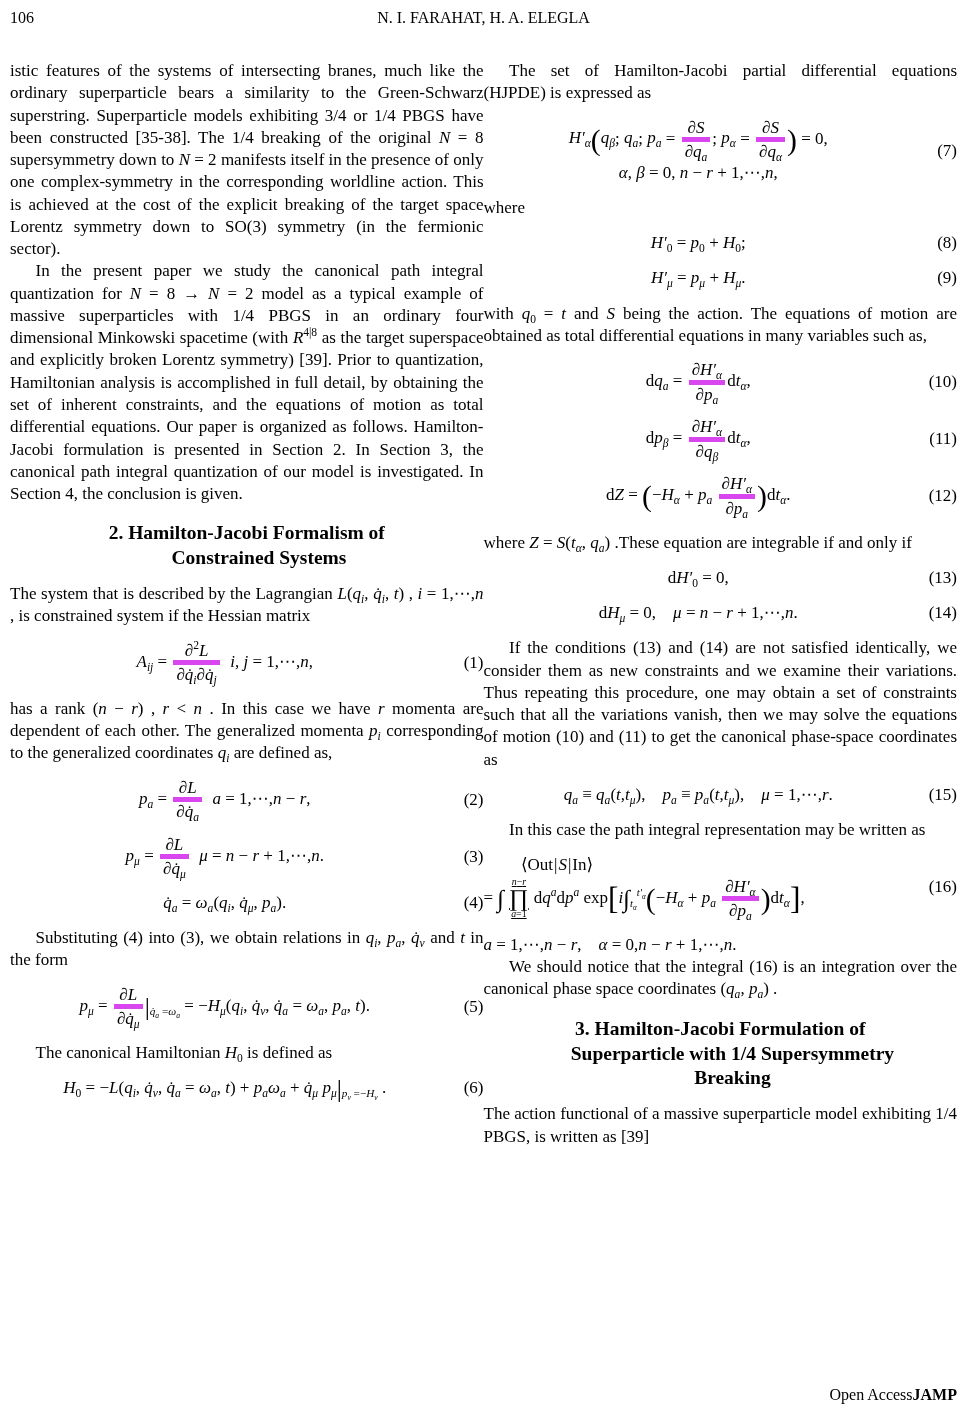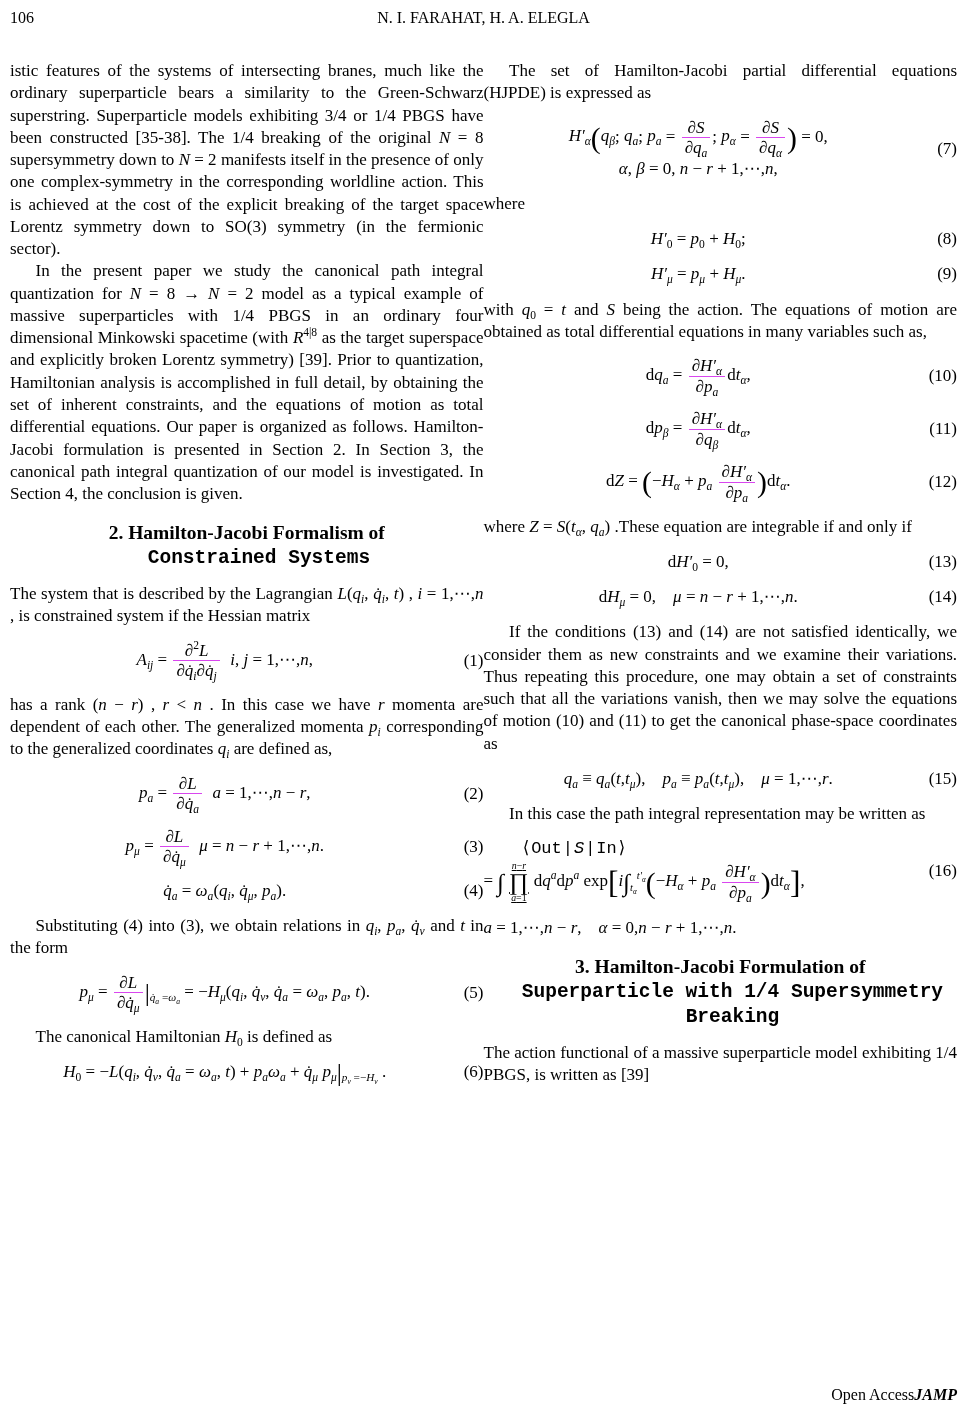--- a/index.html
+++ b/index.html
@@ -22,52 +22,52 @@
     margin-bottom: 26px;
     font-size: 16px;
   }
   .hdr .pageno { position: absolute; left: 0; top: 0; }
   .hdr .authors { position: absolute; left: 0; right: 0; top: 0; text-align: center; }
   .cols { display: flex; }
   .col { flex: 1; min-width: 0; }
   p.body { margin: 0; text-align: justify; }
   p.ind { text-indent: 1.5em; }
   .sec { font-weight: bold; font-size: 19.5px; line-height: 1.28; margin: 16px 0 12px 0; text-align: center; }
-  .sec .l2 { padding-left: 1.25em; font-family: Liberation Mono, monospace; }
+  .sec .l2 { padding-left: 1.25em; }
   .eq-row { display: flex; align-items: center; margin: 13px 0; }
   .eq-body { flex: 1; text-align: center; }
   .eq-body.left { text-align: left; }
   .eq-num { width: 44px; text-align: right; flex: none; }
   .eq-line { display: block; }
-  .eq-line.indented { margin-left: 2.2em; font-family: Liberation Mono, monospace; }
+  .eq-line.indented { margin-left: 2.2em; }
   .cond-line { margin: 2px 0 2px 0.4em; text-align: left; }
   
   .fr { display: inline-block; vertical-align: middle; text-align: center; margin: 0 2px; }
   .fr .fn, .fr .fd { display: block; line-height: 1.15; padding: 0 3px; }
-  .fr .fd { border-top: 1px solid #d946ef; }
+  .fr .fd { border-top: 5px solid #d946ef; }
   sub, sup { font-size: 68%; line-height: 0; }
   .bp { font-size: 175%; font-weight: 300; vertical-align: middle; line-height: 0; }
   .bk { font-size: 185%; font-weight: 300; vertical-align: middle; line-height: 0; }
   .bb { font-size: 150%; font-weight: 300; vertical-align: middle; line-height: 0; }
   .ev { font-size: 66%; }
   .int { font-size: 145%; vertical-align: middle; line-height: 0; }
   .il { font-size: 62%; }
   .stk { display: inline-block; vertical-align: middle; text-align: center; line-height: 1; margin: 0 5px; text-decoration: underline; }
   .stk .st, .stk .sb { display: block; font-size: 58%; line-height: 1.1; }
   .stk .sm { display: block; font-size: 140%; line-height: 0.9; }
   .vb { padding: 0 1px; }
   .where-line { margin: 4px 0; text-align: left; }
   .ftr {
     position: absolute;
     left: 28px; right: 10px; bottom: 8px;
     display: flex; justify-content: flex-end;
     font-size: 16px;
     margin-top: 19px;
   }
-  .ftr .jamp { font-weight: bold; font-style: italic; }
+  .ftr .jamp { font-weight: bold; }
 </style>
 </head>
 <body>
 
 <div class="page">
 
   <div class="hdr">
     <span class="pageno">106</span>
     <span class="authors">N. I. FARAHAT, H. A. ELEGLA</span>
   </div>
@@ -187,20 +187,21 @@
       <div class="eq-row">
         <span class="eq-body left">
           <span class="eq-line indented">⟨Out<span class="vb">|</span><i>S</i><span class="vb">|</span>In⟩</span>
           <span class="eq-line">= <span class="int">∫</span><span class="stk"><span class="st"><i>n</i>−<i>r</i></span><span class="sm">∏</span><span class="sb"><i>a</i>=1</span></span>d<i>q<sup>a</sup></i>d<i>p<sup>a</sup></i> exp<span class="bk">[</span><i>i</i><span class="int">∫</span><sub class="il"><i>t<sub>α</sub></i></sub><sup class="il"><i>t′<sub>α</sub></i></sup><span class="bp">(</span>−<i>H<sub>α</sub></i> + <i>p<sub>a</sub></i> <span class="fr"><span class="fn">∂<i>H′<sub>α</sub></i></span><span class="fd">∂<i>p<sub>a</sub></i></span></span><span class="bp">)</span>d<i>t<sub>α</sub></i><span class="bk">]</span>,</span>
         </span>
         <span class="eq-num">(16)</span>
       </div>
 
       <p class="body cond-line"><i>a</i> = 1,⋯,<i>n</i> − <i>r</i>, <i>α</i> = 0,<i>n</i> − <i>r</i> + 1,⋯,<i>n</i>.</p>
 
+      <p class="body ind">We should notice that the integral (16) is an integration over the canonical phase space coordinates (<i>q<sub>a</sub></i>, <i>p<sub>a</sub></i>) .</p>
 
       <div class="sec">
         <div class="l1">3. Hamilton-Jacobi Formulation of</div>
         <div class="l2">Superparticle with 1/4 Supersymmetry</div>
         <div class="l2">Breaking</div>
       </div>
 
       <p class="body">The action functional of a massive superparticle model exhibiting 1/4 PBGS, is written as [39]</p>
     </div>
 

